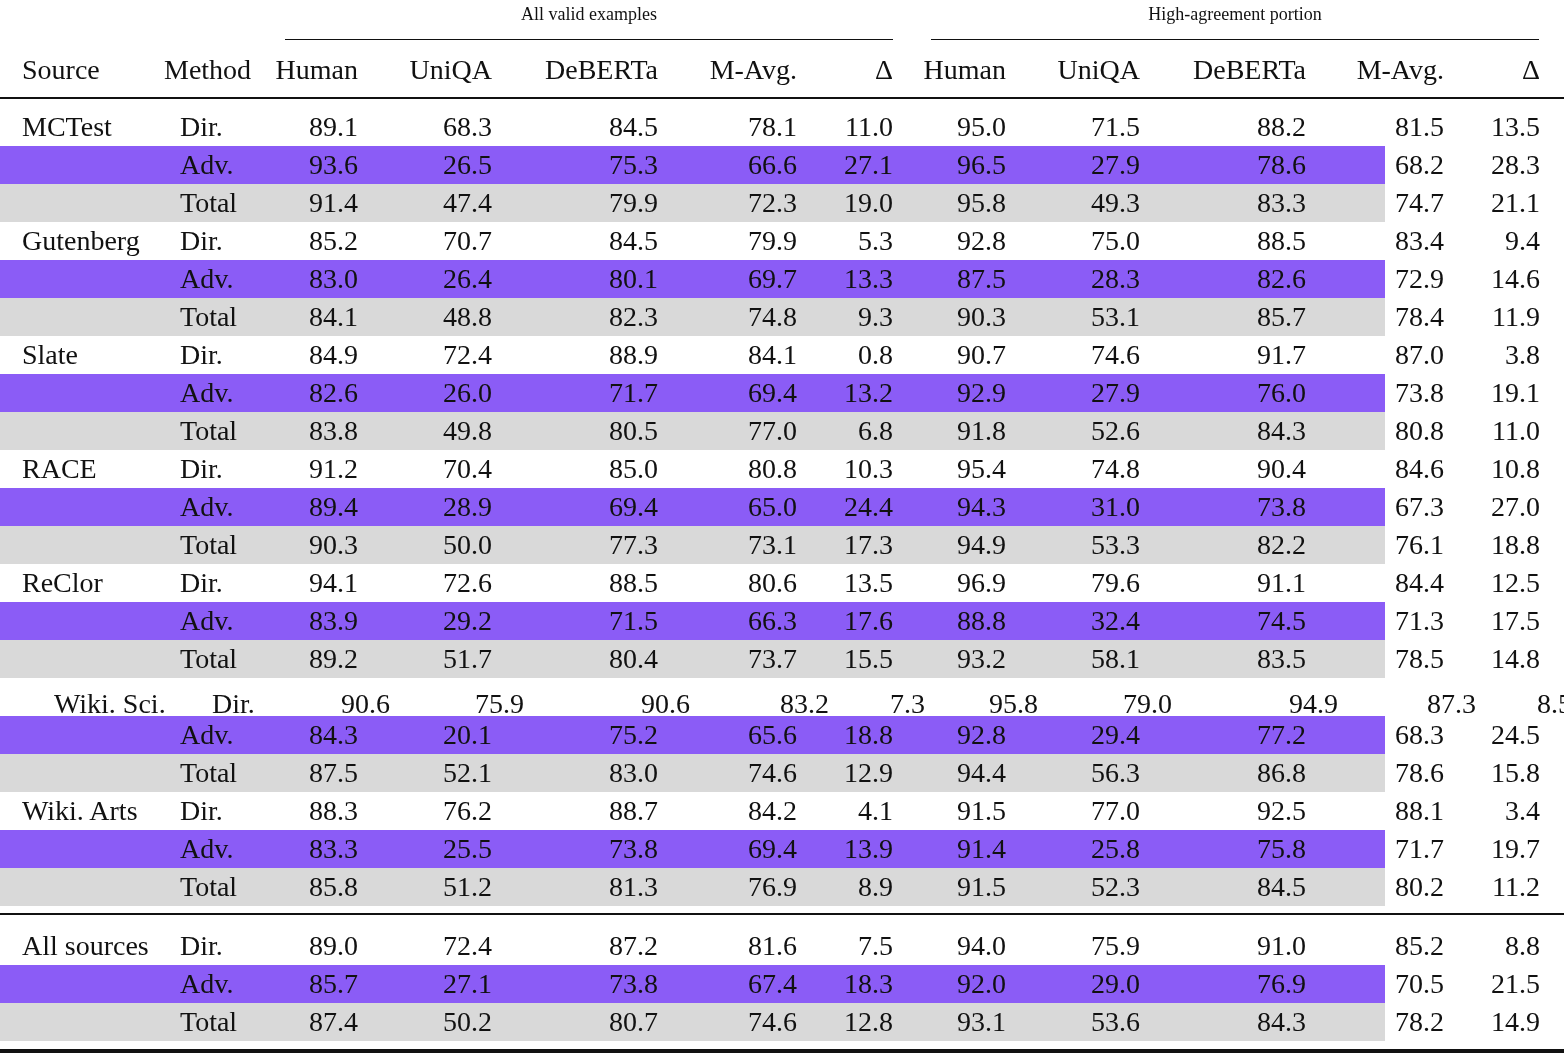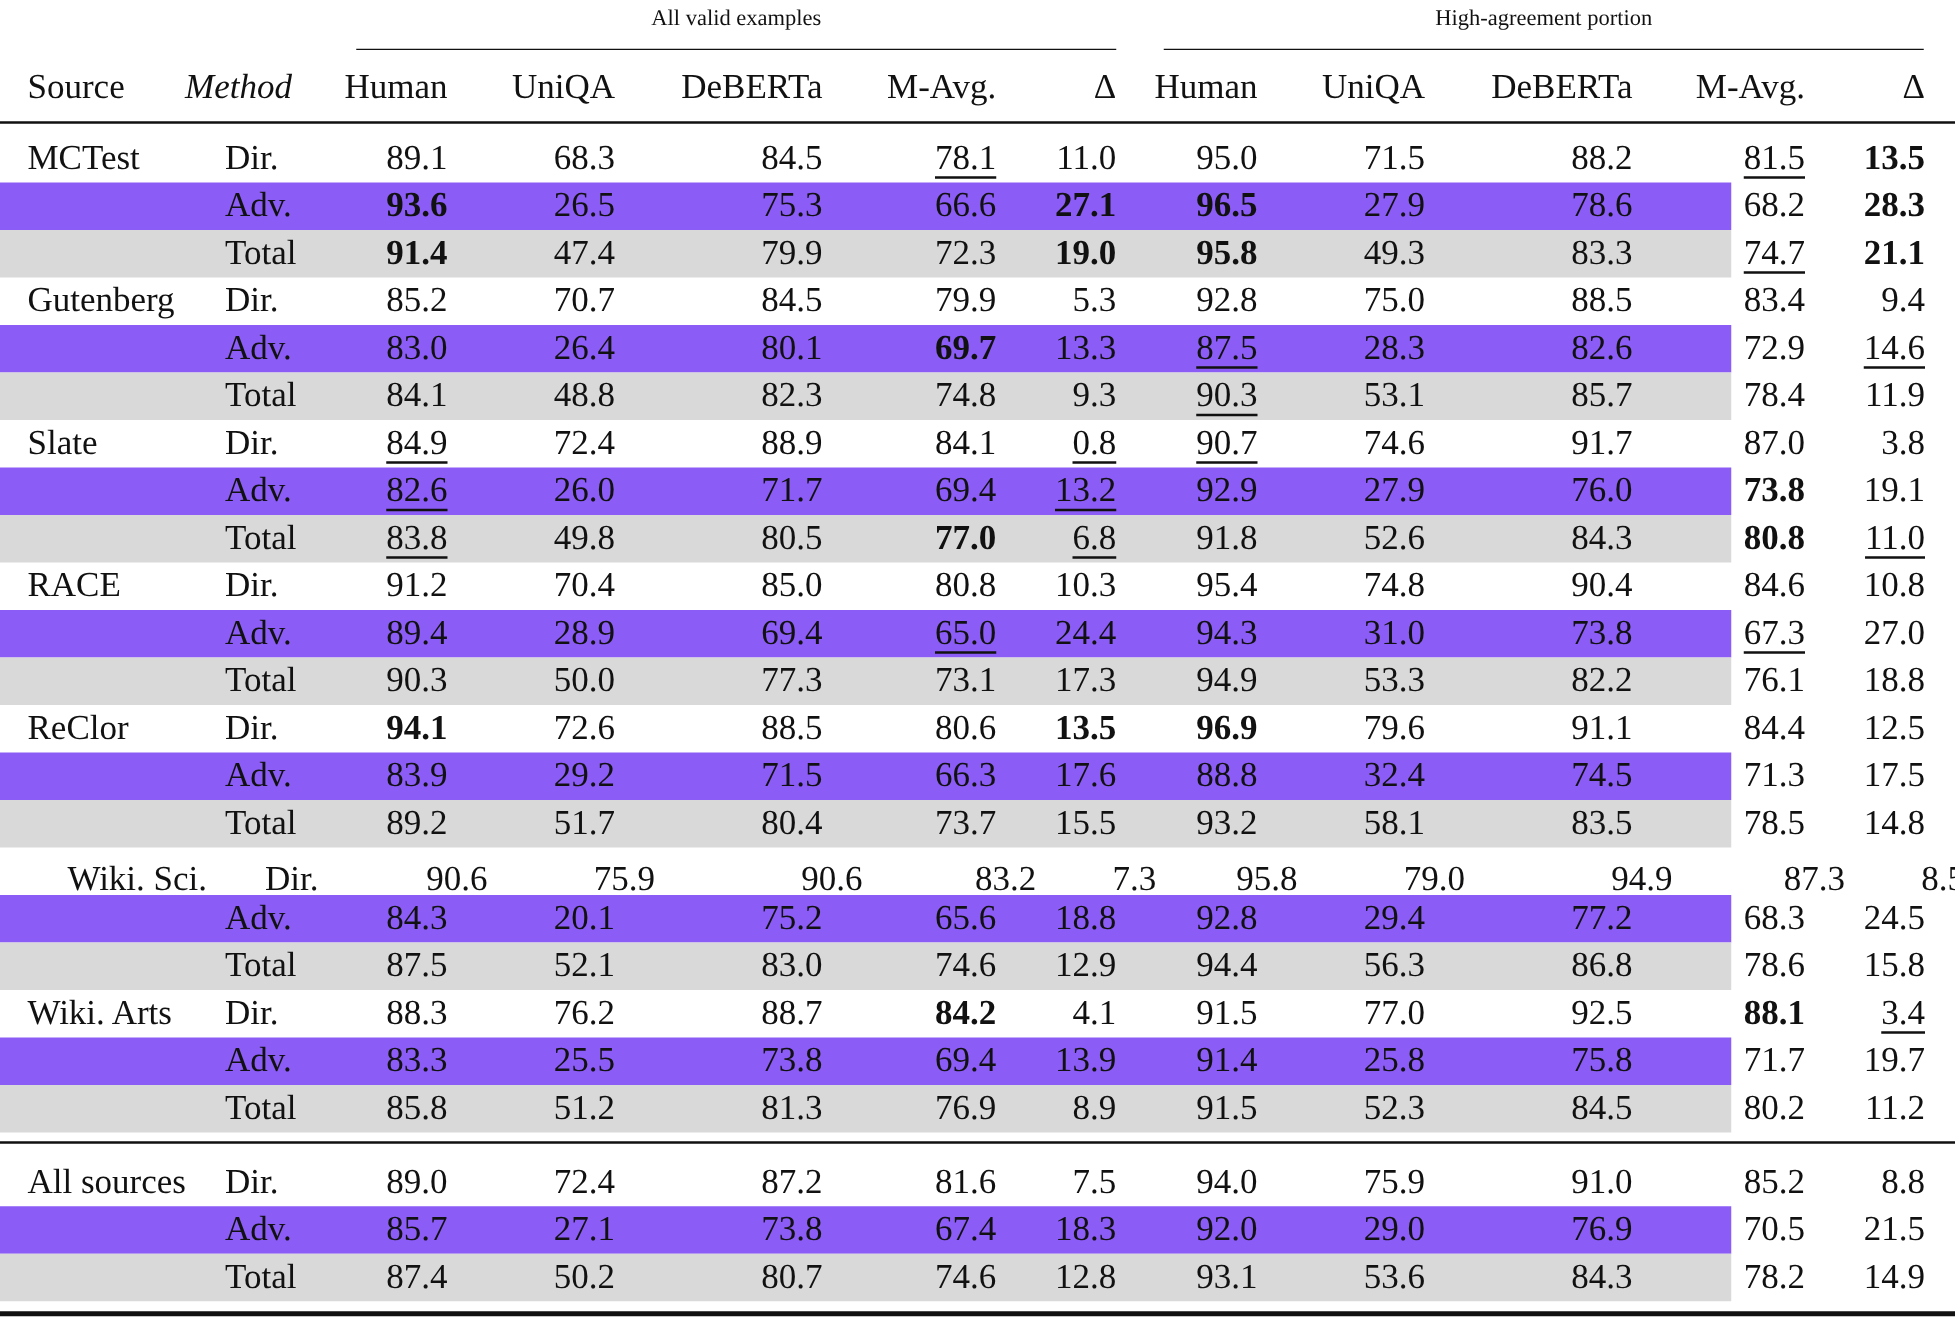--- a/index.html
+++ b/index.html
@@ -29,22 +29,22 @@
   .row.adv   { background: #8b5cf6; }
   .row.total { background: #d9d9d9; }
 
   .cell {
     position: absolute; top: 0; height: 38px; line-height: 38px;
     font-size: 28px; white-space: nowrap;
   }
   .head-row .cell { height: 48px; line-height: 48px; }
   .cell.r { text-align: right; }
   .cell.l { text-align: left; }
-  .cell.b { font-weight: bold; }
-  .cell.u span { text-decoration: underline; text-underline-offset: 6px; text-decoration-thickness: 1.5px; }
+  .cell.b { font-weight: normal; }
+  .cell.u span { text-underline-offset: 6px; text-decoration-thickness: 1.5px; }
 
   
   .c-src  { left: 22px;  width: 150px; }
   .c-meth { left: 180px; width: 80px; }
   .c1  { left: 250px;  width: 108px; }
   .c2  { left: 380px;  width: 112px; }
   .c3  { left: 510px;  width: 148px; }
   .c4  { left: 680px;  width: 117px; }
   .c5  { left: 820px;  width: 73px; }
   .c6  { left: 900px;  width: 106px; }
@@ -64,21 +64,21 @@
       <div class="rule"></div>
     </div>
     <div class="group" style="left:931px;width:608px;">
       <span>High-agreement portion</span>
       <div class="rule"></div>
     </div>
   </div>
 
   <div class="head-row">
     <div class="cell l c-src">Source</div>
-    <div class="cell l" style="left:148px;width:100px;font-style:italic;">Method</div>
+    <div class="cell l" style="left:164px;width:100px;">Method</div>
     <div class="cell r c1">Human</div>
     <div class="cell r c2">UniQA</div>
     <div class="cell r c3">DeBERTa</div>
     <div class="cell r c4">M-Avg.</div>
     <div class="cell r c5">Δ</div>
     <div class="cell r c6">Human</div>
     <div class="cell r c7">UniQA</div>
     <div class="cell r c8">DeBERTa</div>
     <div class="cell r c9">M-Avg.</div>
     <div class="cell r c10">Δ</div>

